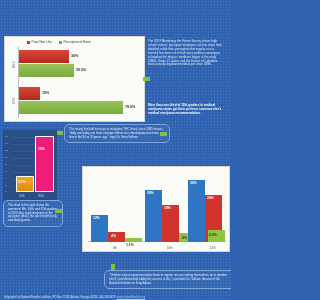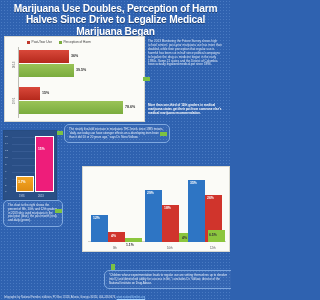--- a/index.html
+++ b/index.html
@@ -99,21 +99,20 @@
     font-size:2.6px;color:#dbe6f6;
   }
   .footer a{color:#9fd0ff;text-decoration:underline;}
 </style>
 </head>
 <body>
 
 <div class="dots"></div>
 <div class="frame">
 
-  <div class="title">Marijuana Use Doubles, Perception of Harm Halves Since Drive to Legalize Medical Marijuana Began</div>
 
   <div class="panel" id="topchart">
     <div class="legend">
       <span class="item">
         <i class="swatch sw-red"></i>
         <span>Past-Year Use</span>
       </span>
       <span class="item">
         <i class="swatch sw-green"></i>
         <span>Perception of Harm</span>

